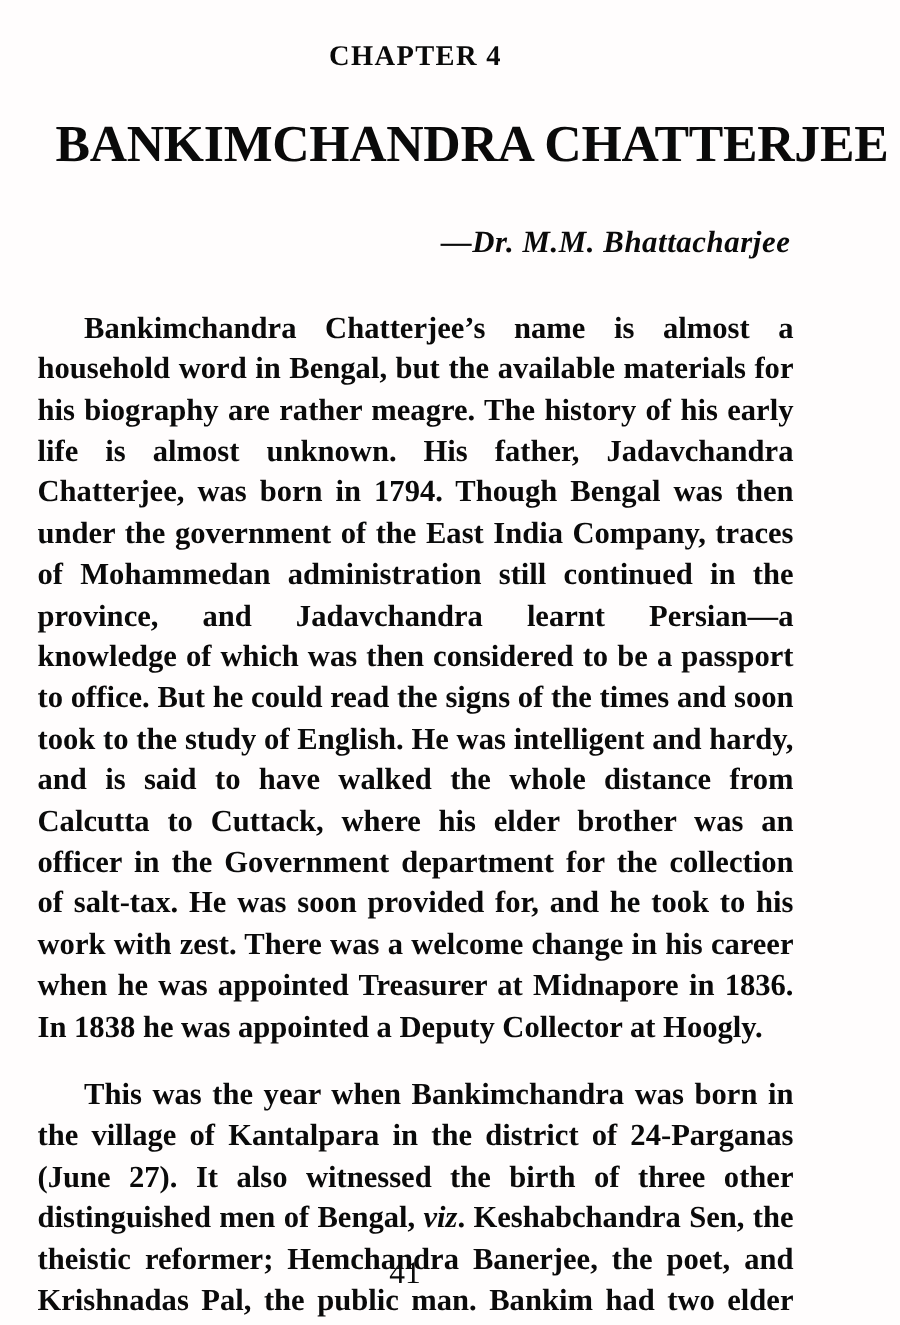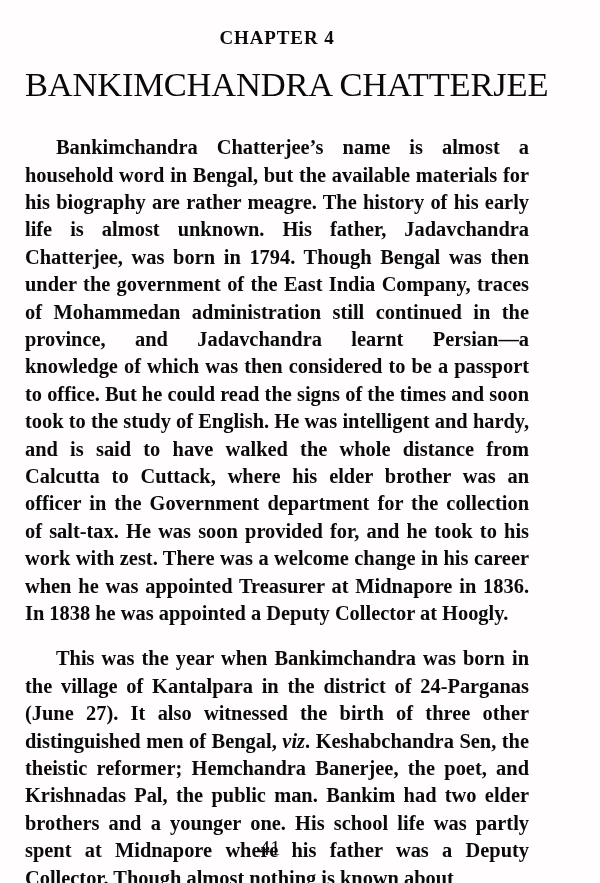--- a/index.html
+++ b/index.html
@@ -31,24 +31,24 @@
     font-weight: bold;
     font-size: 19px;
     letter-spacing: 0.9px;
     margin: 0;
     padding-top: 28px;
     line-height: 1.1;
   }
 
   .chapter-title {
     text-align: center;
-    font-weight: normal;
+    font-weight: bold;
     font-size: 34.5px;
     letter-spacing: -0.2px;
-    margin: 0;
+    margin: 12px;
     padding-top: 17px;
     line-height: 1.08;
     white-space: nowrap;
   }
 
   .chapter-dates {
     text-align: center;
     font-weight: bold;
     font-size: 19px;
     letter-spacing: 0.2px;
@@ -109,20 +109,21 @@
 <body style="background: rgb(255, 253, 253); color: rgb(10, 10, 10);">
 
 <div class="page">
 
   <div class="header-block">
     <p class="chapter-label">CHAPTER 4</p>
 
     <h1 class="chapter-title">BANKIMCHANDRA CHATTERJEE</h1>
 
 
+    <p class="byline">—Dr. M.M. Bhattacharjee</p>
   </div>
 
   <div class="body-text">
     <p class="para">Bankimchandra Chatterjee’s name is almost a household word in Bengal, but the available materials for his biography are rather meagre. The history of his early life is almost unknown. His father, Jadavchandra Chatterjee, was born in 1794. Though Bengal was then under the government of the East India Company, traces of Mohammedan administration still continued in the province, and Jadavchandra learnt Persian—a knowledge of which was then considered to be a passport to office. But he could read the signs of the times and soon took to the study of English. He was intelligent and hardy, and is said to have walked the whole distance from Calcutta to Cuttack, where his elder brother was an officer in the Government department for the collection of salt-tax. He was soon provided for, and he took to his work with zest. There was a welcome change in his career when he was appointed Treasurer at Midnapore in 1836. In 1838 he was appointed a Deputy Collector at Hoogly.</p>
 
     <p class="para">This was the year when Bankimchandra was born in the village of Kantalpara in the district of 24-Parganas (June 27). It also witnessed the birth of three other distinguished men of Bengal, <span class="it">viz</span>. Keshabchandra Sen, the theistic reformer; Hemchandra Banerjee, the poet, and Krishnadas Pal, the public man. Bankim had two elder brothers and a younger one. His school life was partly spent at Midnapore where his father was a Deputy Collector. Though almost nothing is known about</p>
   </div>
 
   <p class="folio">41</p>
 

